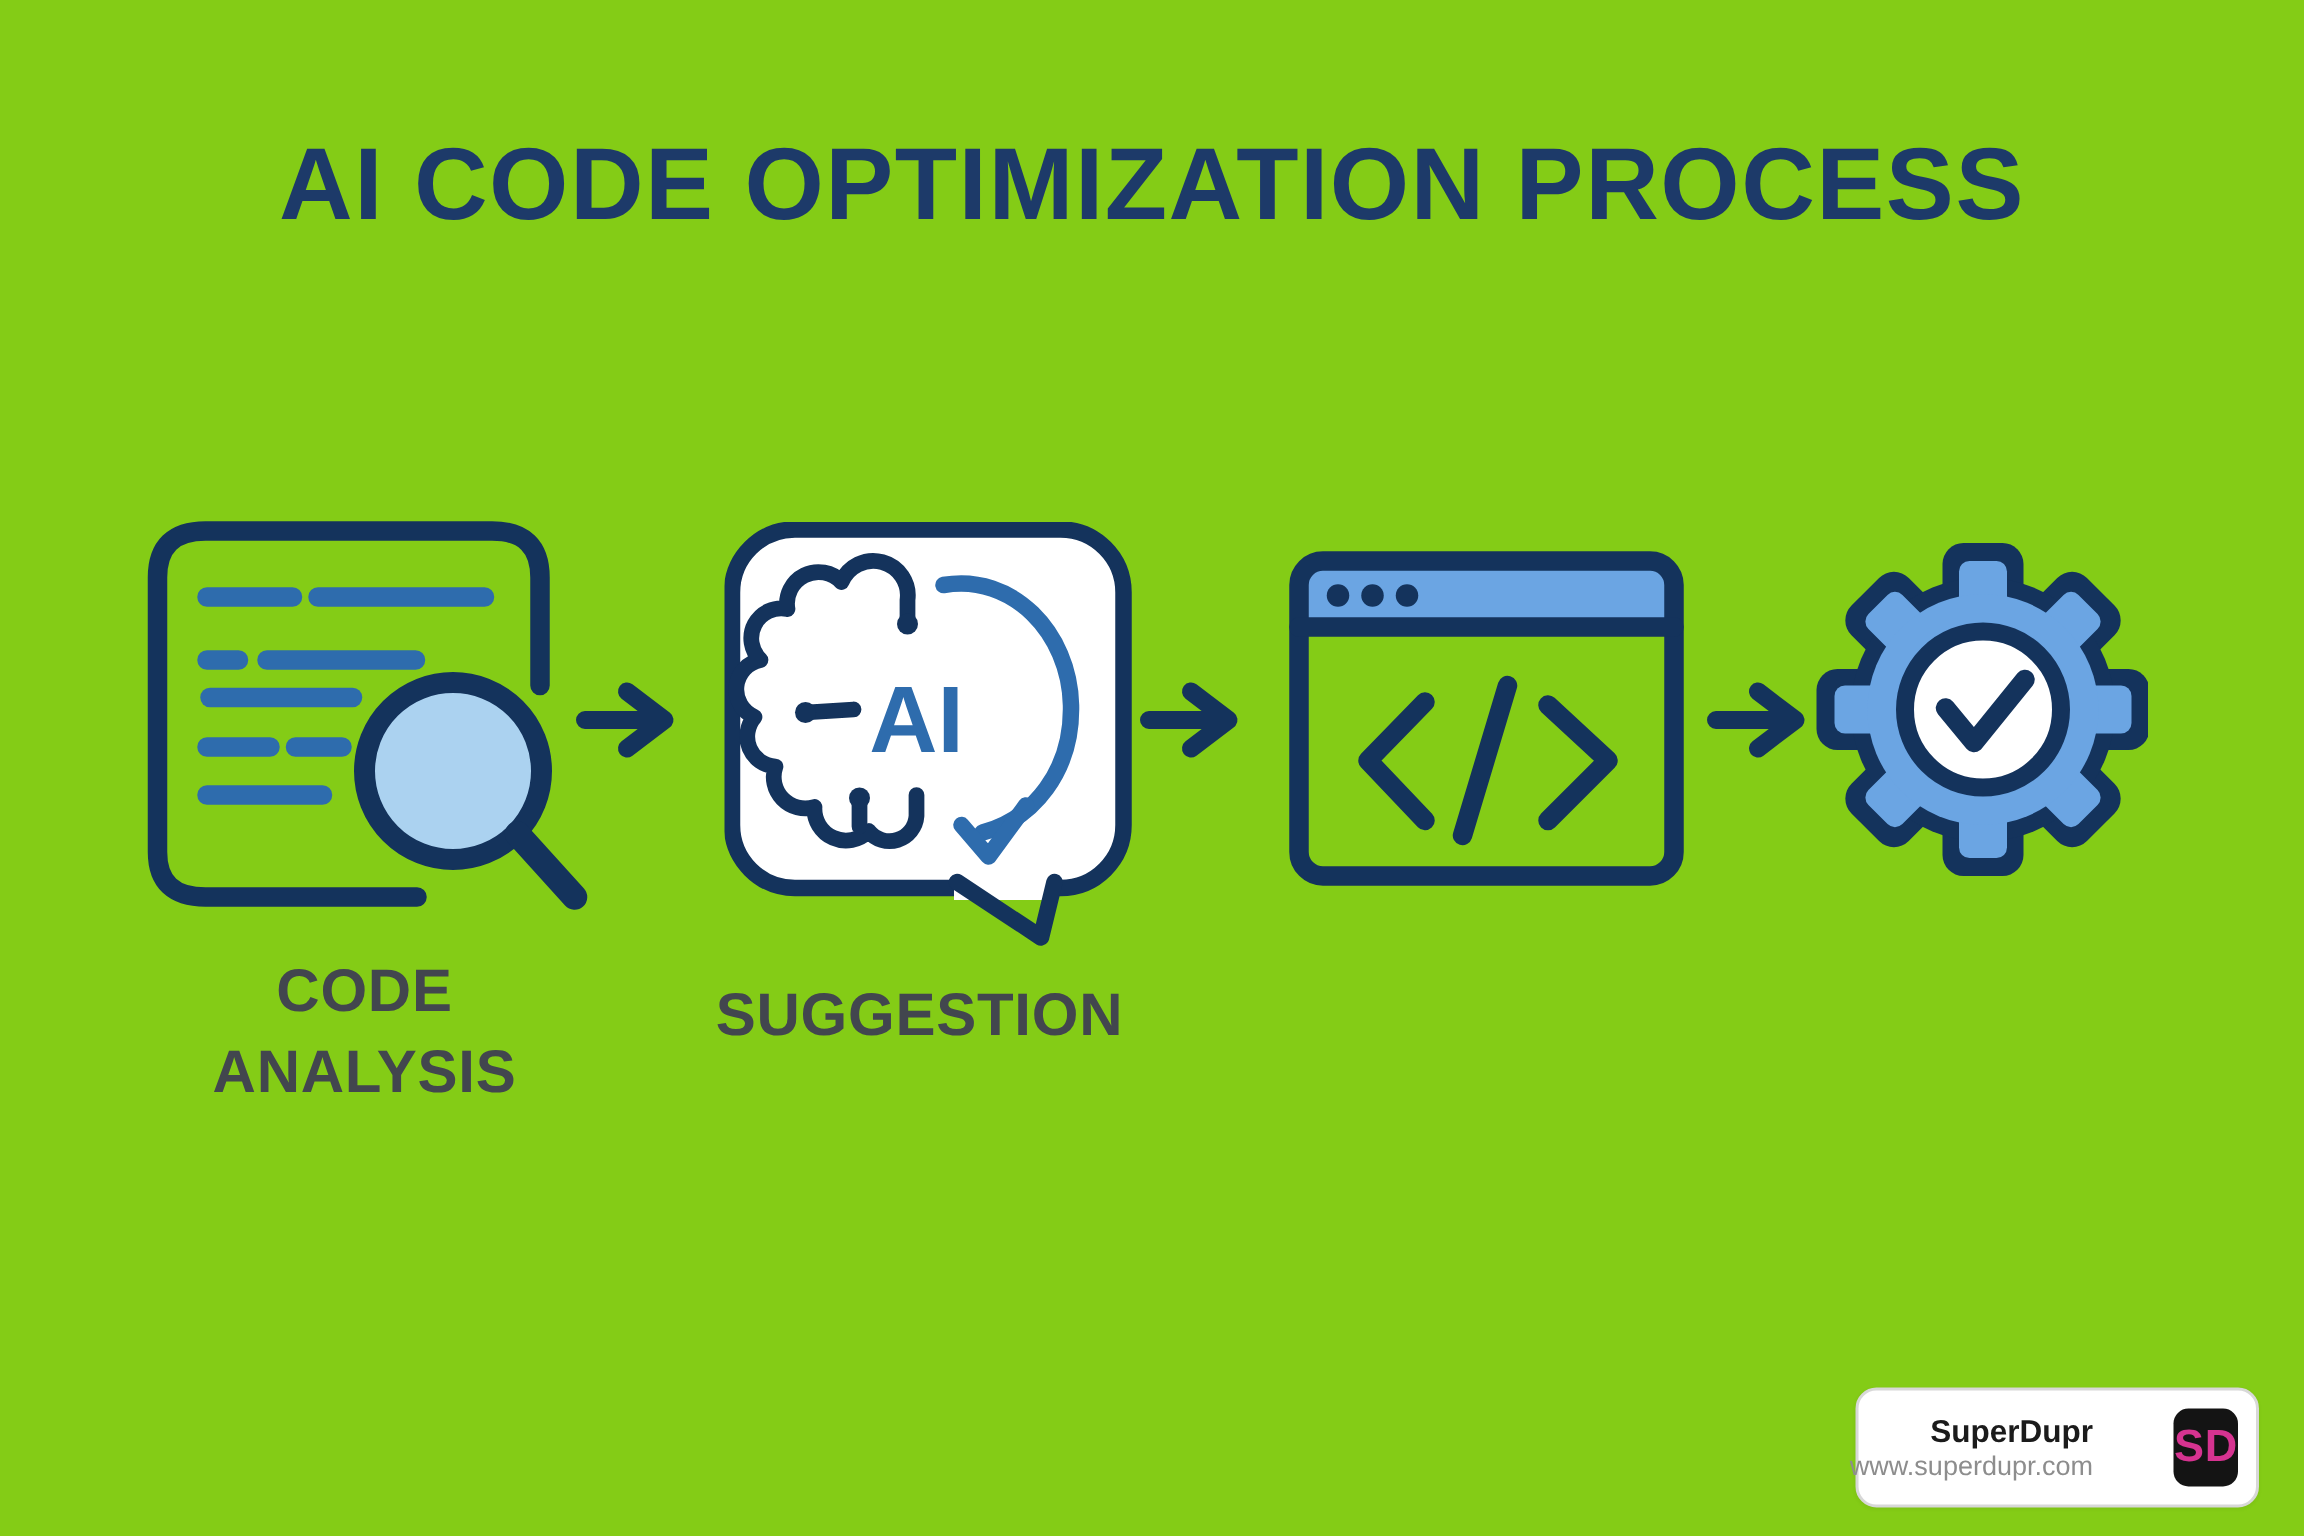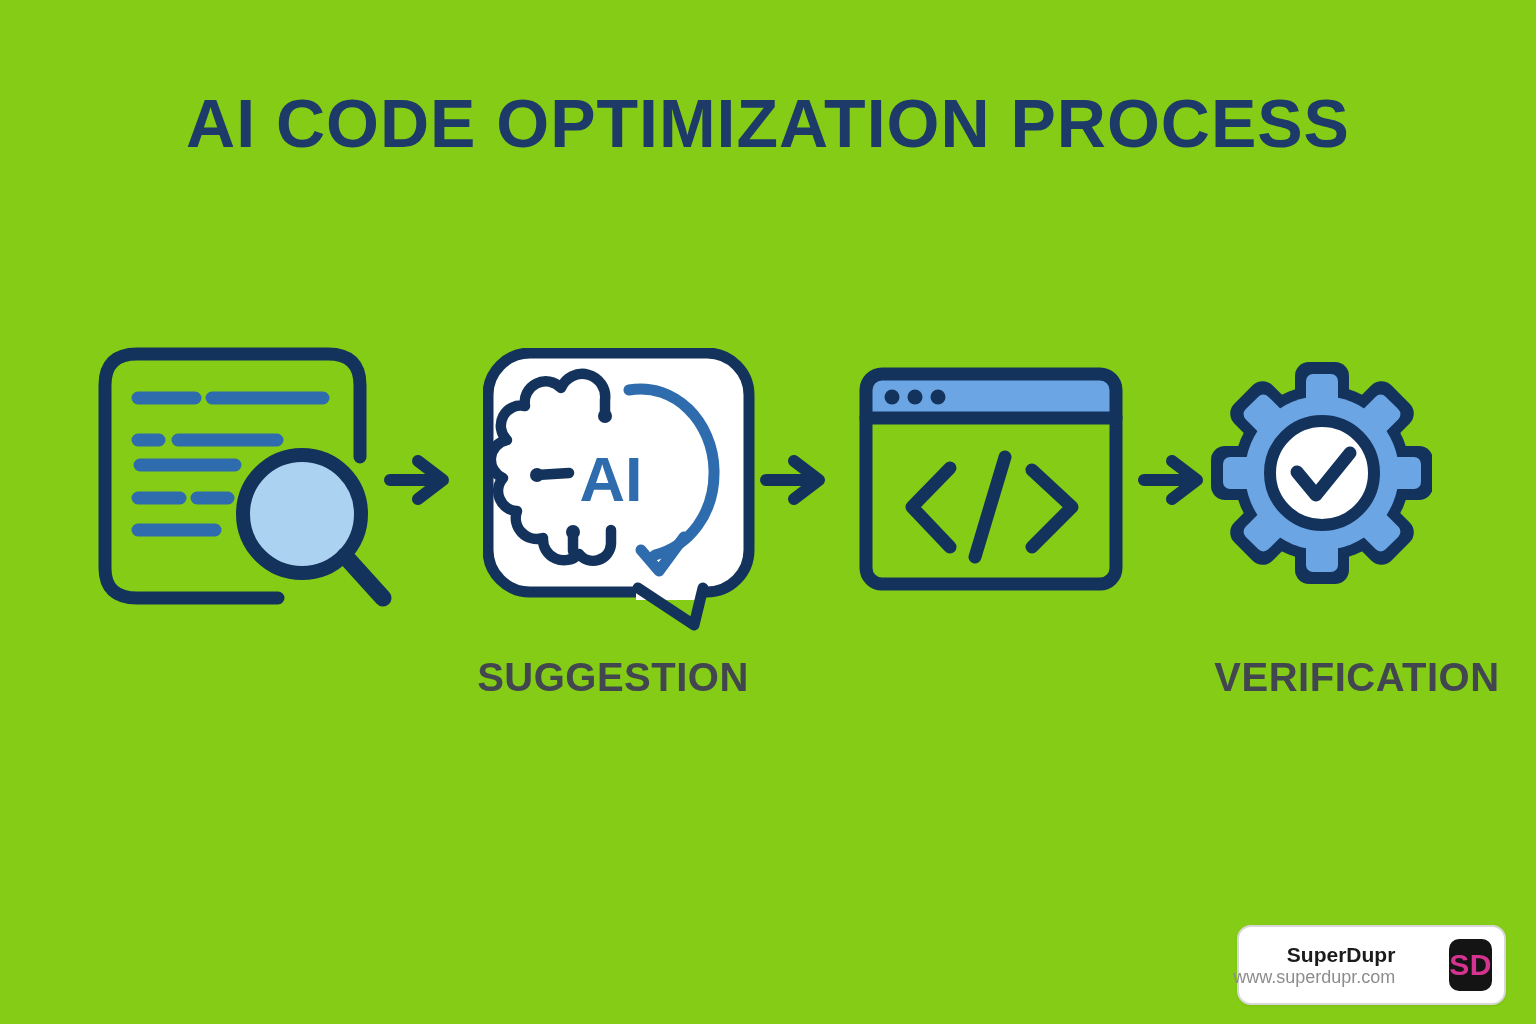--- a/index.html
+++ b/index.html
@@ -159,22 +159,22 @@
         <rect x="96" y="14" width="32" height="198" rx="7" transform="rotate(45 112 113)"></rect>
         <rect x="96" y="14" width="32" height="198" rx="7" transform="rotate(90 112 113)"></rect>
         <rect x="96" y="14" width="32" height="198" rx="7" transform="rotate(135 112 113)"></rect>
         <circle cx="112" cy="113" r="77"></circle>
       </g>
       <circle class="f-white" cx="112" cy="113" r="52" stroke="#14335c" stroke-width="12"></circle>
       <path class="o-navy" stroke-width="13" d="M87,112 L106,135 L140,93"></path>
     </svg>
   </div>
 
+  <div class="step-label" style="left:128px;top:634px;width:230px;">CODE ANALYSIS</div>
   <div class="step-label" style="left:458px;top:650px;width:310px;text-align:center;">SUGGESTION</div>
-  <div class="step-label" style="left:1192px;top:650px;width:330px;">VERIFICATION</div>
 
   <div class="watermark">
     <div class="wm-text">
       <div class="wm-brand">SuperDupr</div>
       <div class="wm-url">www.superdupr.com</div>
     </div>
     <div class="wm-badge">SD</div>
   </div>
 
 </div>

